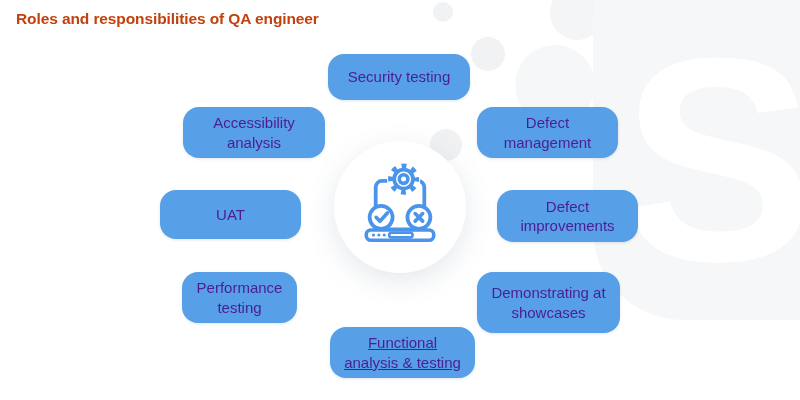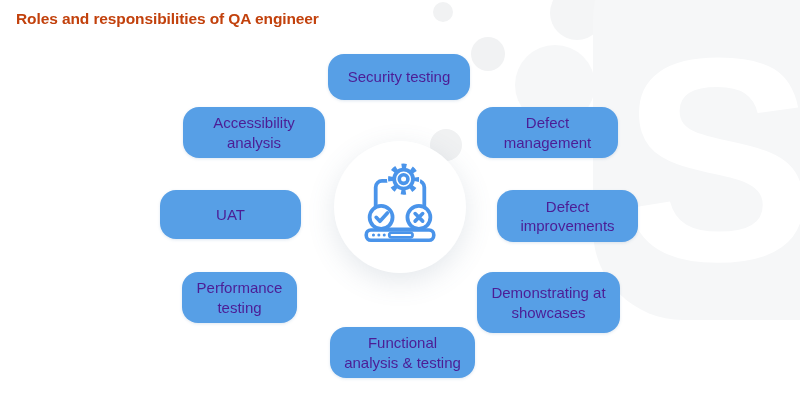--- a/index.html
+++ b/index.html
@@ -47,21 +47,21 @@
     white-space: pre-line;
     box-shadow: 0 1px 3px rgba(80, 120, 170, 0.18);
   }
   .p0 { left: 328px; top: 54px;  width: 142px; height: 46px; }
   .p1 { left: 183px; top: 107px; width: 142px; height: 51px; }
   .p2 { left: 477px; top: 107px; width: 141px; height: 51px; }
   .p3 { left: 160px; top: 190px; width: 141px; height: 49px; }
   .p4 { left: 497px; top: 190px; width: 141px; height: 52px; }
   .p5 { left: 182px; top: 272px; width: 115px; height: 51px; }
   .p6 { left: 477px; top: 272px; width: 143px; height: 61px; }
-  .p7 { left: 330px; top: 327px; width: 145px; height: 51px; }
+  .p7 { left: 330px; top: 327px; width: 145px; height: 51px; text-decoration: underline; }
   .center-circle {
     position: absolute;
     left: 334px;
     top: 141px;
     width: 132px;
     height: 132px;
     background: #ffffff;
     border-radius: 50%;
     z-index: 2;
     box-shadow: 0 8px 28px rgba(90, 110, 135, 0.16);

